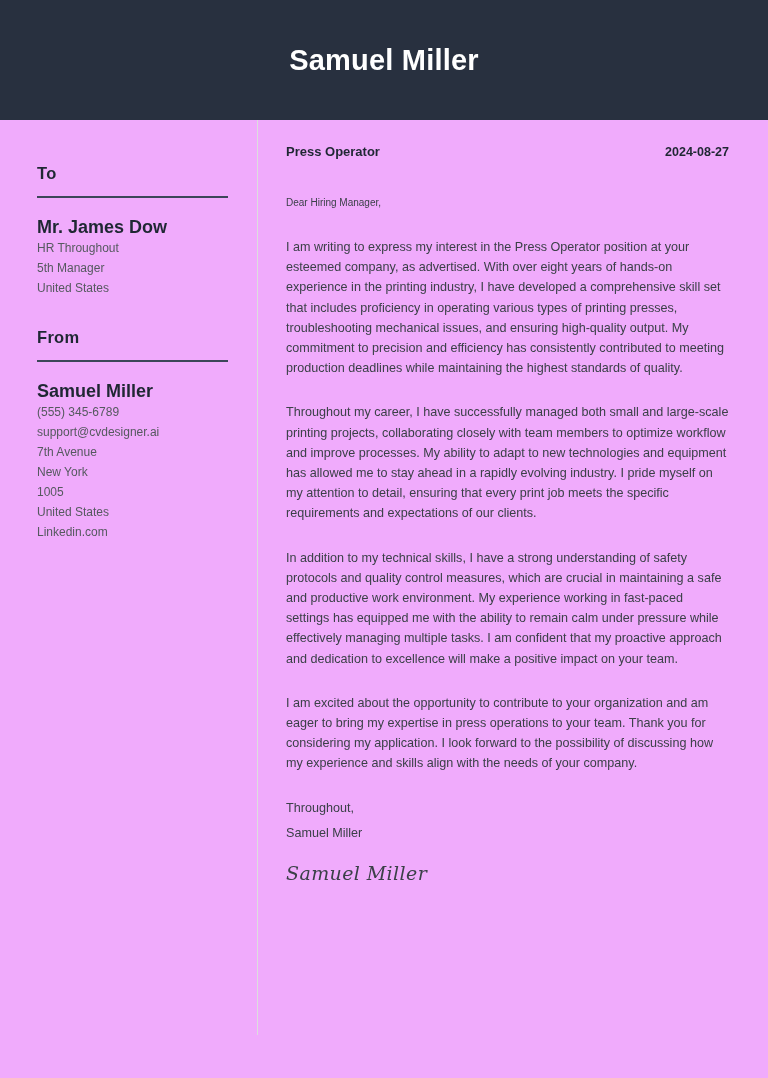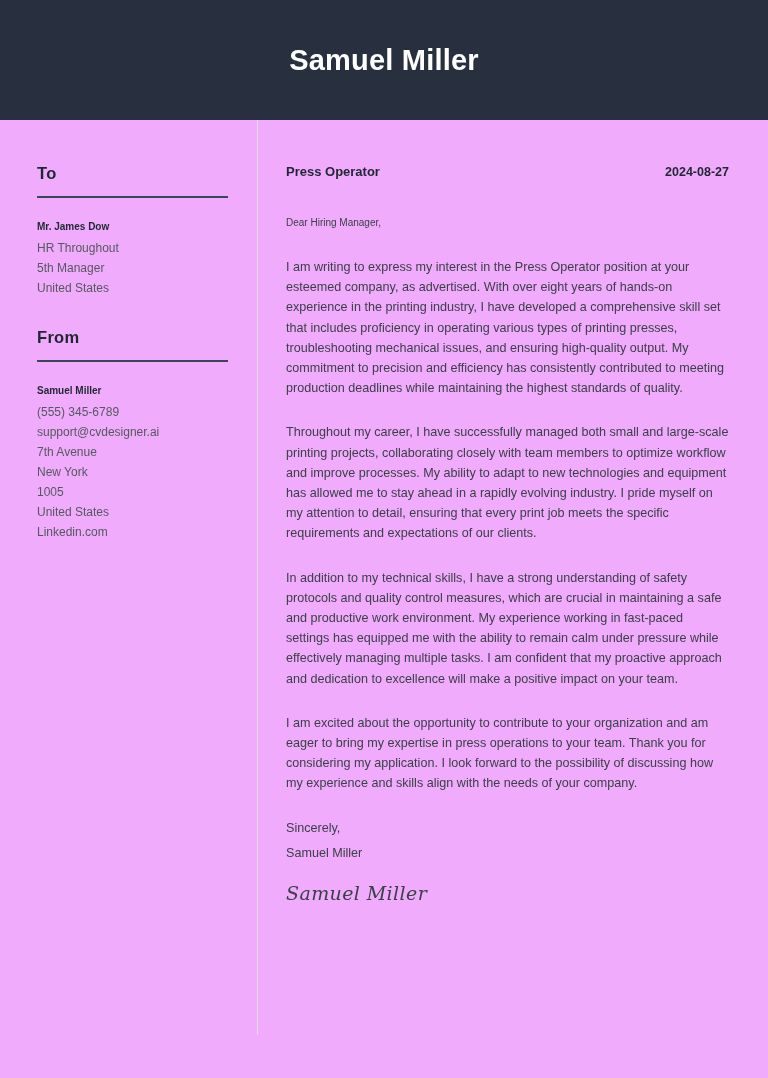--- a/index.html
+++ b/index.html
@@ -50,41 +50,41 @@
   }
   .divider {
     width: 1px;
     background: #dddddd;
     margin-top: 0;
     height: 915px;
   }
   .main {
     flex: 1;
     box-sizing: border-box;
-    padding: 44px 39px 0 28px;
+    padding: 24px 39px 0 28px;
   }
 
   
   .side-heading {
     font-size: 16.5px;
     font-weight: bold;
     color: #1f2733;
     letter-spacing: 0.3px;
     margin: 0 0 13px 0;
   }
   .side-rule {
     height: 0;
     border-top: 2px solid #3c4659;
     margin: 0 0 19px 0;
   }
   .side-block {
     margin-bottom: 30px;
   }
   .side-name {
-    font-size: 10px;
+    font-size: 18px;
     font-weight: bold;
     color: #1f2733;
     line-height: 20px;
     margin-bottom: 1px;
   }
   .side-line {
     font-size: 12px;
     color: #55595f;
     line-height: 20px;
   }
@@ -183,21 +183,21 @@
         <div class="letter-date">2024-08-27</div>
       </div>
 
       <div class="salutation">Dear Hiring Manager,</div>
 
       <p class="para">I am writing to express my interest in the Press Operator position at your esteemed company, as advertised. With over eight years of hands-on experience in the printing industry, I have developed a comprehensive skill set that includes proficiency in operating various types of printing presses, troubleshooting mechanical issues, and ensuring high-quality output. My commitment to precision and efficiency has consistently contributed to meeting production deadlines while maintaining the highest standards of quality.</p>
       <p class="para">Throughout my career, I have successfully managed both small and large-scale printing projects, collaborating closely with team members to optimize workflow and improve processes. My ability to adapt to new technologies and equipment has allowed me to stay ahead in a rapidly evolving industry. I pride myself on my attention to detail, ensuring that every print job meets the specific requirements and expectations of our clients.</p>
       <p class="para">In addition to my technical skills, I have a strong understanding of safety protocols and quality control measures, which are crucial in maintaining a safe and productive work environment. My experience working in fast-paced settings has equipped me with the ability to remain calm under pressure while effectively managing multiple tasks. I am confident that my proactive approach and dedication to excellence will make a positive impact on your team.</p>
       <p class="para">I am excited about the opportunity to contribute to your organization and am eager to bring my expertise in press operations to your team. Thank you for considering my application. I look forward to the possibility of discussing how my experience and skills align with the needs of your company.</p>
 
-      <div class="closing">Sincerely,</div>
+      <div class="closing">Throughout,</div>
       <div class="closing">Samuel Miller</div>
 
       <div class="signature">Samuel Miller</div>
 
     </main>
 
   </div>
 </div>
 
 </body></html>

